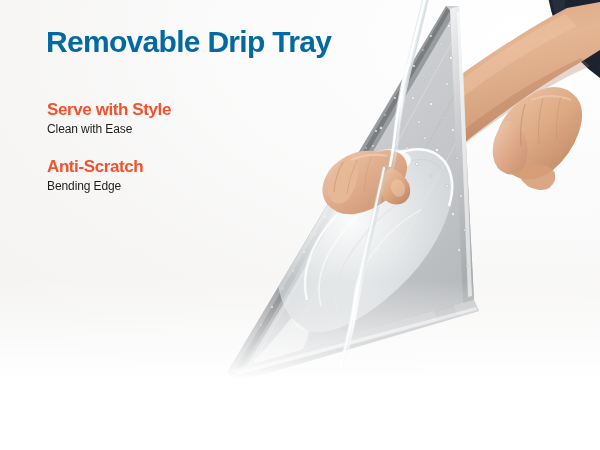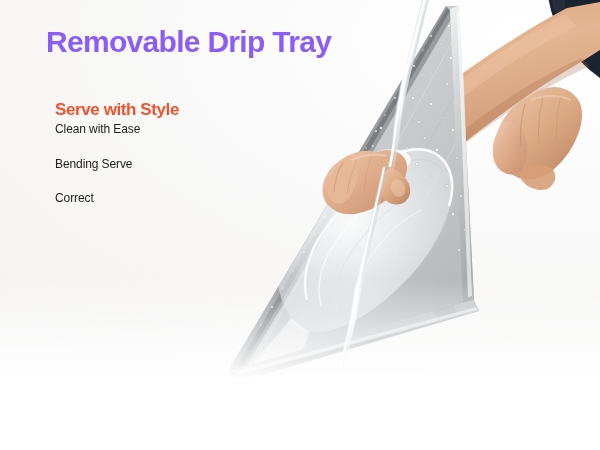--- a/index.html
+++ b/index.html
@@ -36,27 +36,27 @@
   }
 
   
   .headline {
     position: absolute;
     left: 46px;
     top: 26px;
     font-size: 30px;
     font-weight: bold;
     letter-spacing: -0.7px;
-    color: #8b5cf6;
+    color: #0369a1;
     line-height: 1.05;
     white-space: nowrap;
   }
   .features {
     position: absolute;
-    left: 55px;
+    left: 47px;
     top: 100px;
     width: 230px;
   }
   .feature { margin-bottom: 19px; }
   .feature:last-child { margin-bottom: 0; }
   .f-title {
     font-size: 17px;
     font-weight: bold;
     color: #f4512c;
     letter-spacing: -0.4px;
@@ -345,20 +345,20 @@
   <div class="bg-bottom-light"></div>
 
   <div class="headline">Removable Drip Tray</div>
 
   <div class="features">
     <div class="feature">
       <div class="f-title">Serve with Style</div>
       <div class="f-sub">Clean with Ease</div>
     </div>
     <div class="feature">
-      <div class="f-sub">Bending Serve</div>
+      <div class="f-title">Anti-Scratch</div>
+      <div class="f-sub">Bending Edge</div>
     </div>
     <div class="feature">
-      <div class="f-sub">Correct</div>
     </div>
   </div>
 
 </div>
 
 </body></html>

